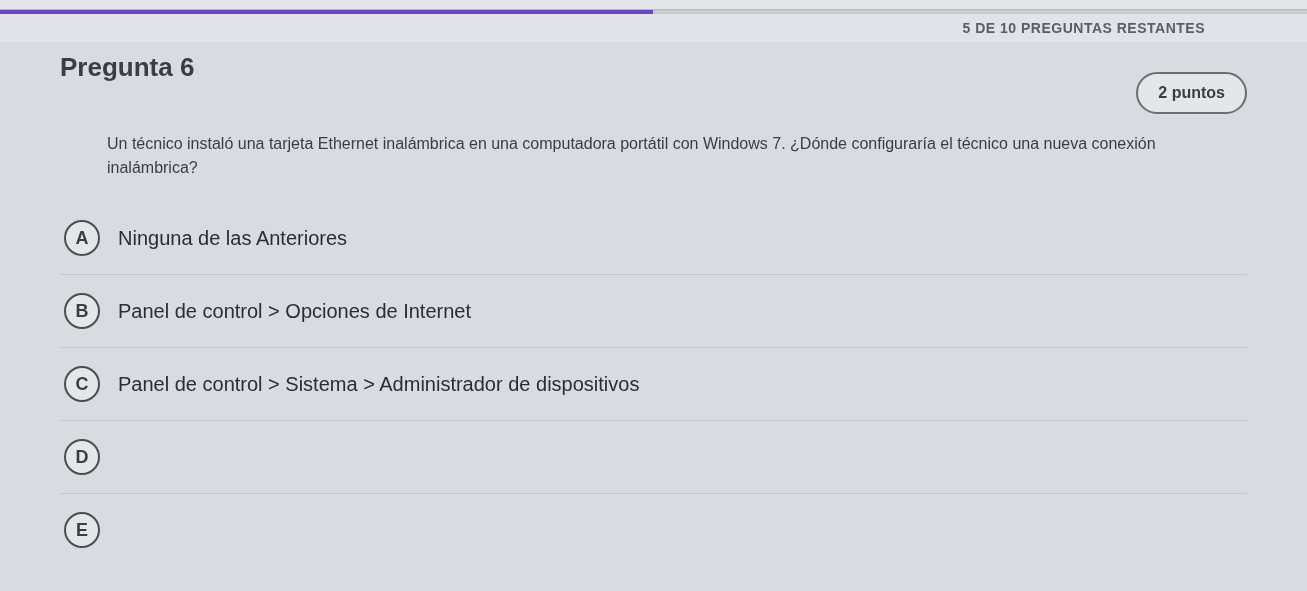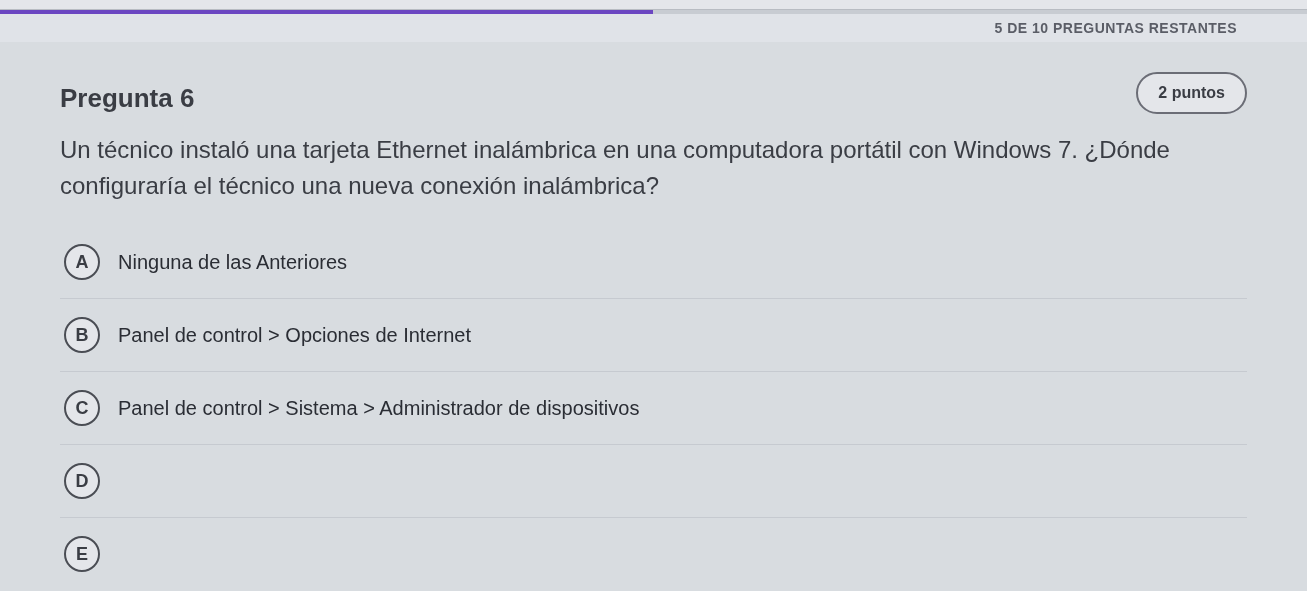--- a/index.html
+++ b/index.html
@@ -15,56 +15,57 @@
     height: 10px;
     background: #e4e6ea;
     border-bottom: 1px solid #b8bcc2;
   }
   .progress-strip {
     height: 4px;
     background: linear-gradient(to right, #6b46c1 0%, #6b46c1 50%, #c8ccd2 50%, #c8ccd2 100%);
   }
   .remaining-bar {
     text-align: right;
-    padding: 6px 70px 6px 0;
+    padding: 6px 102px 6px 0;
     font-size: 14px;
     font-weight: 700;
     color: #5a5d66;
     letter-spacing: 0.5px;
     background: #e0e3e8;
   }
   .question-container {
     padding: 10px 60px 20px 60px;
   }
   .question-header {
     display: flex;
     justify-content: space-between;
-    align-items: flex-end;
+    align-items: flex-start;
     margin-bottom: 18px;
   }
   .question-title {
     font-size: 26px;
     font-weight: 700;
     color: #3a3d44;
   }
   .points-badge {
     border: 2px solid #6b6d76;
     border-radius: 22px;
     padding: 10px 20px;
     font-size: 16px;
     font-weight: 600;
     color: #3a3d44;
     background: #e4e6ea;
     margin-top: 20px;
   }
   .question-text {
-    font-size: 24px;
+    font-size: 16px;
     color: #3a3d44;
     line-height: 1.5;
     margin-bottom: 22px;
+    margin-left: 47px;
   }
   .options {
     display: flex;
     flex-direction: column;
     gap: 0;
   }
   .option-row {
     display: flex;
     align-items: center;
     padding: 18px 4px;

